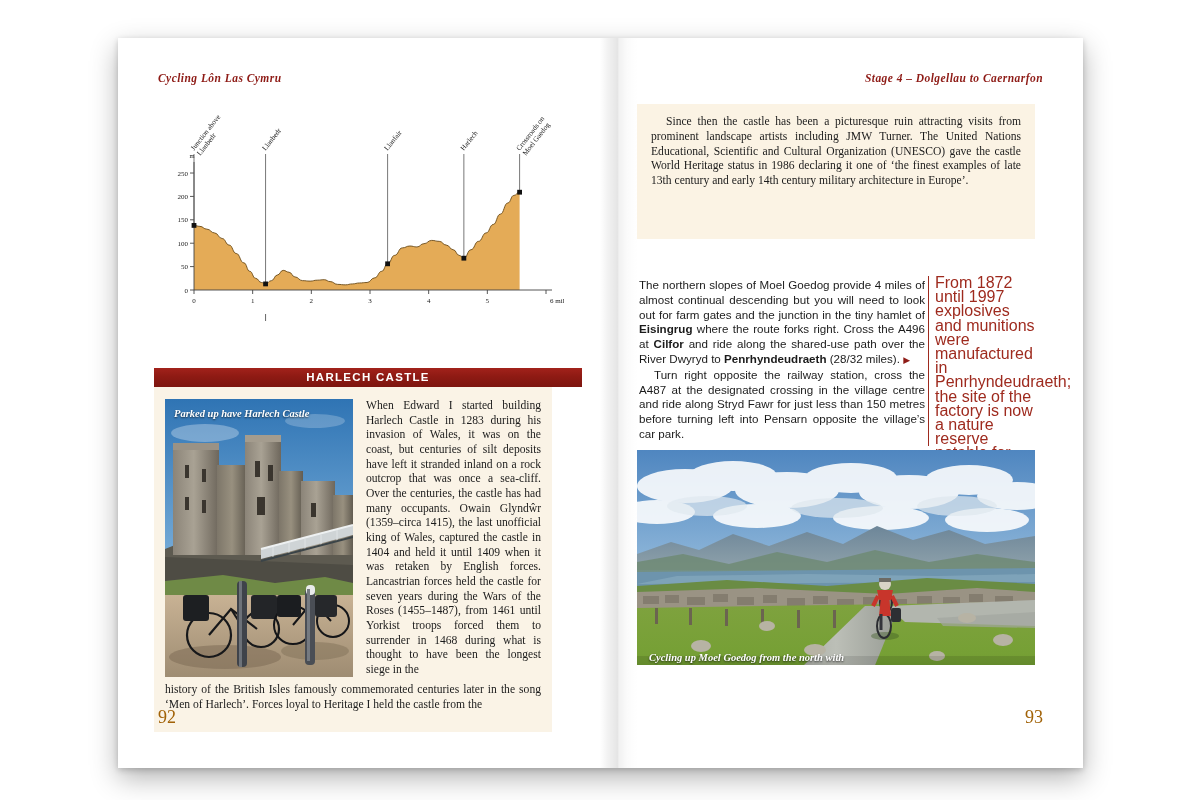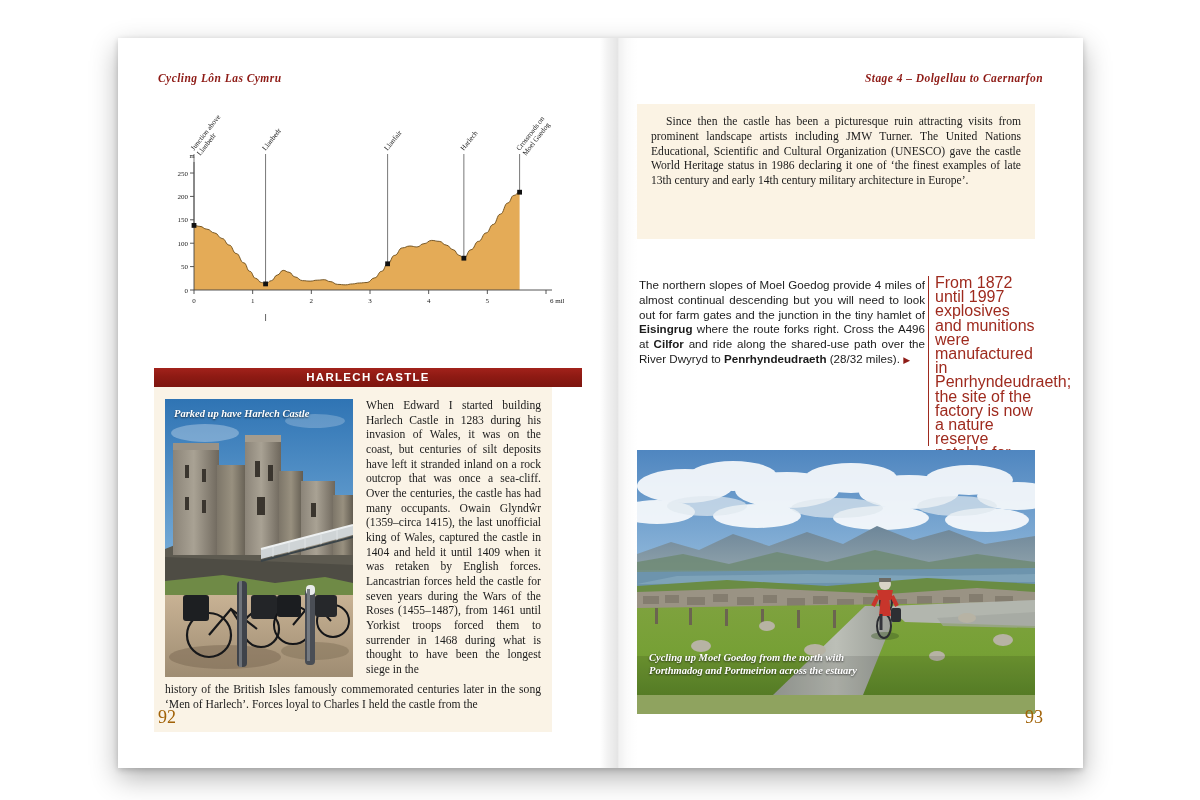--- a/index.html
+++ b/index.html
@@ -112,21 +112,21 @@
   .sidenote{
     position:absolute;left:334px;top:238px;width:100px;
     color:#9e2a1e;font-family:"Liberation Sans",sans-serif;
     font-size:16px;line-height:14.2px;
   }
   .sidenote-rule{
     position:absolute;left:327px;top:238px;width:1px;height:170px;
     background:#9e2a1e;
   }
   .photo-ride{
-    position:absolute;left:36px;top:412px;width:398px;height:264px;
+    position:absolute;left:36px;top:412px;width:398px;height:215px;
     overflow:hidden;background:#8fa35f;
   }
   .tri{color:#8e1b16;font-size:9px;}
   b{font-weight:bold;}
 </style>
 </head>
 <body>
 
 <div class="stage">
   <div class="book">
@@ -295,40 +295,41 @@
             <rect x="74" y="182" width="3" height="86" fill="#6d7279"></rect>
             <rect x="140" y="190" width="10" height="76" rx="4" fill="#4a4e55"></rect>
             <rect x="141" y="186" width="9" height="10" rx="4" fill="#e9ebec"></rect>
             <rect x="142" y="190" width="3" height="72" fill="#757a81"></rect>
           </svg>
           <div class="cap-overlay" style="left:9px;top:8px;width:170px;">Parked up have Harlech Castle</div>
         </div>
 
         <div class="bodytext col-right-text">When Edward I started building Harlech Castle in 1283 during his invasion of Wales, it was on the coast, but centuries of silt deposits have left it stranded inland on a rock outcrop that was once a sea-cliff. Over the centuries, the castle has had many occupants. Owain Glyndŵr (1359–circa 1415), the last unofficial king of Wales, captured the castle in 1404 and held it until 1409 when it was retaken by English forces. Lancastrian forces held the castle for seven years during the Wars of the Roses (1455–1487), from 1461 until Yorkist troops forced them to surrender in 1468 during what is thought to have been the longest siege in the</div>
 
-        <div class="bodytext full-text">history of the British Isles famously commemorated centuries later in the song ‘Men of Harlech’. Forces loyal to Charles I held the castle from the</div>
+        <div class="bodytext full-text">history of the British Isles famously commemorated centuries later in the song ‘Men of Harlech’. Forces loyal to Heritage I held the castle from the</div>
       </div>
 
       <div class="folio folio-left">92</div>
     </div>
 
     <div class="page page-right">
 
       <div class="runhead runhead-right">
         <span>Stage 4 – Dolgellau to Caernarfon</span>
       </div>
 
       <div class="creambox">
         <div class="inner">
           <p class="indent">Since then the castle has been a picturesque ruin attracting visits from prominent landscape artists including JMW Turner. The United Nations Educational, Scientific and Cultural Organization (UNESCO) gave the castle World Heritage status in 1986 declaring it one of ‘the finest examples of late 13th century and early 14th century military architecture in Europe’.</p>
         </div>
       </div>
 
       <div class="maincol">
         <p><span>The northern slopes of Moel Goedog provide 4 miles of almost continual descending but you will need to look out for farm gates and the junction in the tiny hamlet of </span><b>Eisingrug</b><span> where the route forks right. Cross the A496 at </span><b>Cilfor</b><span> and ride along the shared-use path over the River Dwyryd to </span><b>Penrhyndeudraeth</b><span> (28/32 miles). </span><span class="tri">▶</span></p>
+        <p class="indent">Turn right opposite the railway station, cross the A487 at the designated crossing in the village centre and ride along Stryd Fawr for just less than 150 metres before turning left into Pensarn opposite the village’s car park.</p>
       </div>
 
       <div class="sidenote-rule"></div>
       <div class="sidenote">From 1872 until 1997 explosives and munitions were manufactured in Penrhyndeudraeth; the site of the factory is now a nature reserve notable for nightjars in summer.</div>
 
       <div class="photo-ride">
         <svg width="398" height="245" viewBox="0 0 398 245">
           <defs>
             <linearGradient id="sky2" x1="0" y1="0" x2="0" y2="1">
               <stop offset="0%" stop-color="#4f86c0"></stop>

